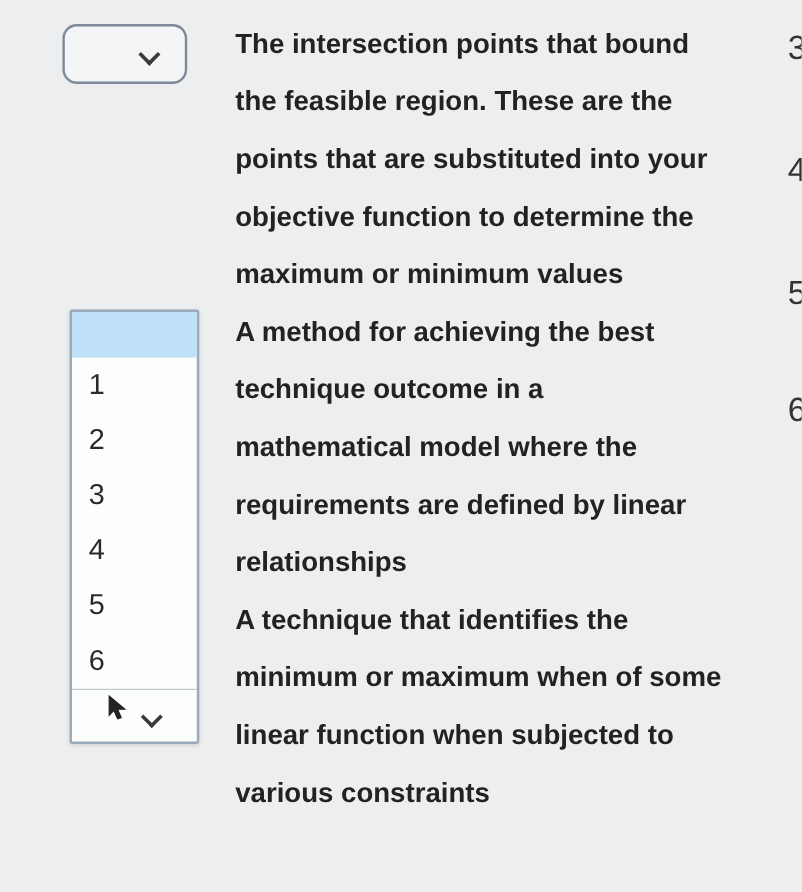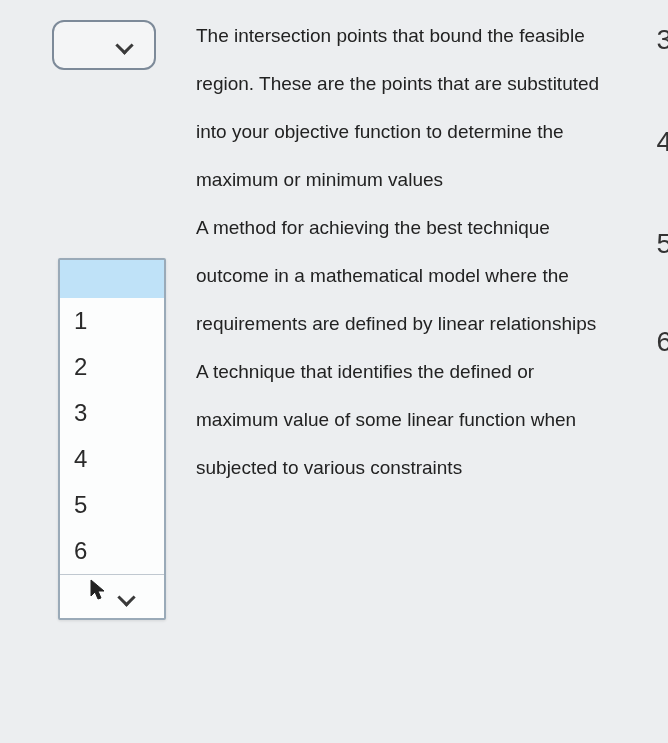--- a/index.html
+++ b/index.html
@@ -83,25 +83,25 @@
     width: 18px; height: 22px;
   }
   .cursor-icon svg { width: 18px; height: 22px; }
   .definitions {
     position: absolute;
     left: 196px;
     top: 12px;
     width: 410px;
   }
   .def {
-    font-size: 19px;
+    font-size: 23px;
     line-height: 48px;
     color: #222;
     margin-bottom: 0;
-    font-weight: 400;
+    font-weight: 700;
   }
   .def + .def { margin-top: 0; }
   .right-numbers {
     position: absolute;
     right: -4px;
     top: 24px;
     width: 30px;
   }
   .right-num {
     font-size: 28px;
@@ -133,21 +133,21 @@
             <path d="M1 1 L1 17 L5 13 L8 20 L11 19 L8 12 L14 12 Z" fill="#222" stroke="#222" stroke-width="1"></path>
           </svg>
       </span>
       <span class="chevron-down" style="margin-left:28px"></span>
     </div>
   </div>
 
   <div class="definitions">
     <p class="def">The intersection points that bound the feasible region. These are the points that are substituted into your objective function to determine the maximum or minimum values</p>
     <p class="def">A method for achieving the best technique outcome in a mathematical model where the requirements are defined by linear relationships</p>
-    <p class="def">A technique that identifies the defined or maximum value of some linear function when subjected to various constraints</p>
+    <p class="def">A technique that identifies the minimum or maximum when of some linear function when subjected to various constraints</p>
   </div>
 
   <div class="right-numbers">
     <div class="right-num" style="top:0px">3</div>
     <div class="right-num" style="top:102px">4</div>
     <div class="right-num" style="top:204px">5</div>
     <div class="right-num" style="top:302px">6</div>
   </div>
 
 </div>

